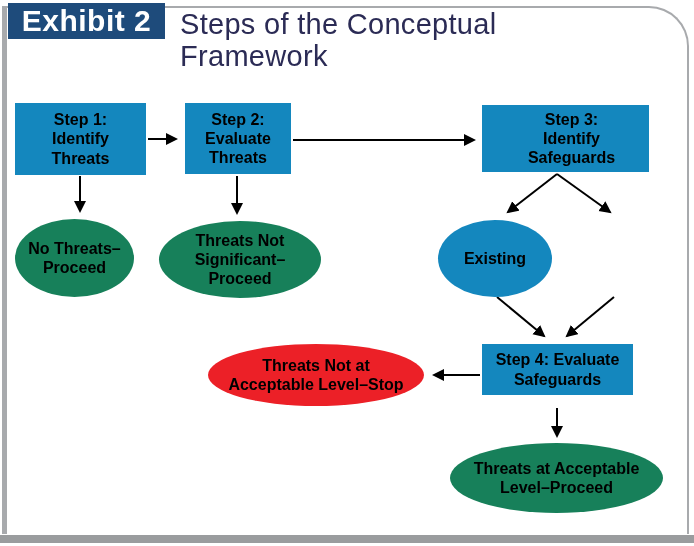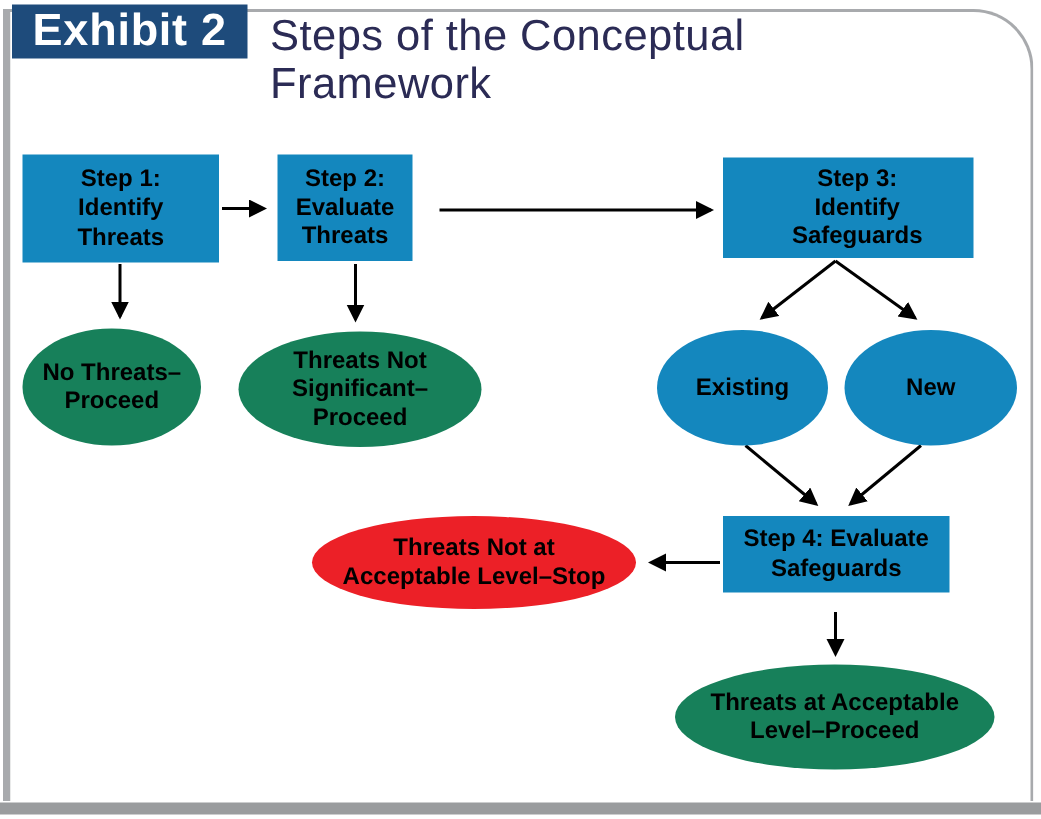--- a/index.html
+++ b/index.html
@@ -93,21 +93,21 @@
     <line x1="480" y1="375" x2="434" y2="375" marker-end="url(#ah)"></line>
     <line x1="557" y1="408" x2="557" y2="436" marker-end="url(#ah)"></line>
   </svg>
 
   <div class="node blue" style="left:15px;top:103px;width:131px;height:72px;">
     <span class="label">Step 1:
 Identify
 Threats</span>
   </div>
 
-  <div class="node blue" style="left:185px;top:103px;width:90px;height:71px;">
+  <div class="node blue" style="left:185px;top:103px;width:106px;height:71px;">
     <span class="label">Step 2:
 Evaluate
 Threats</span>
   </div>
 
   <div class="node blue" style="left:482px;top:105px;width:155px;height:67px;padding-left:12px;">
     <span class="label">Step 3:
 Identify
 Safeguards</span>
   </div>
@@ -120,23 +120,20 @@
   <div class="node ellipse green" style="left:159px;top:221px;width:162px;height:77px;">
     <span class="label">Threats Not
 Significant–
 Proceed</span>
   </div>
 
   <div class="node ellipse blue" style="left:438px;top:220px;width:114px;height:77px;">
     <span class="label">Existing</span>
   </div>
 
-  <div class="node ellipse blue" style="left:563px;top:220px;width:115px;height:77px;">
-    <span class="label">New</span>
-  </div>
 
   <div class="node blue" style="left:482px;top:344px;width:151px;height:51px;">
     <span class="label">Step 4: Evaluate
 Safeguards</span>
   </div>
 
   <div class="node ellipse red" style="left:208px;top:344px;width:216px;height:62px;">
     <span class="label">Threats Not at
 Acceptable Level–Stop</span>
   </div>

